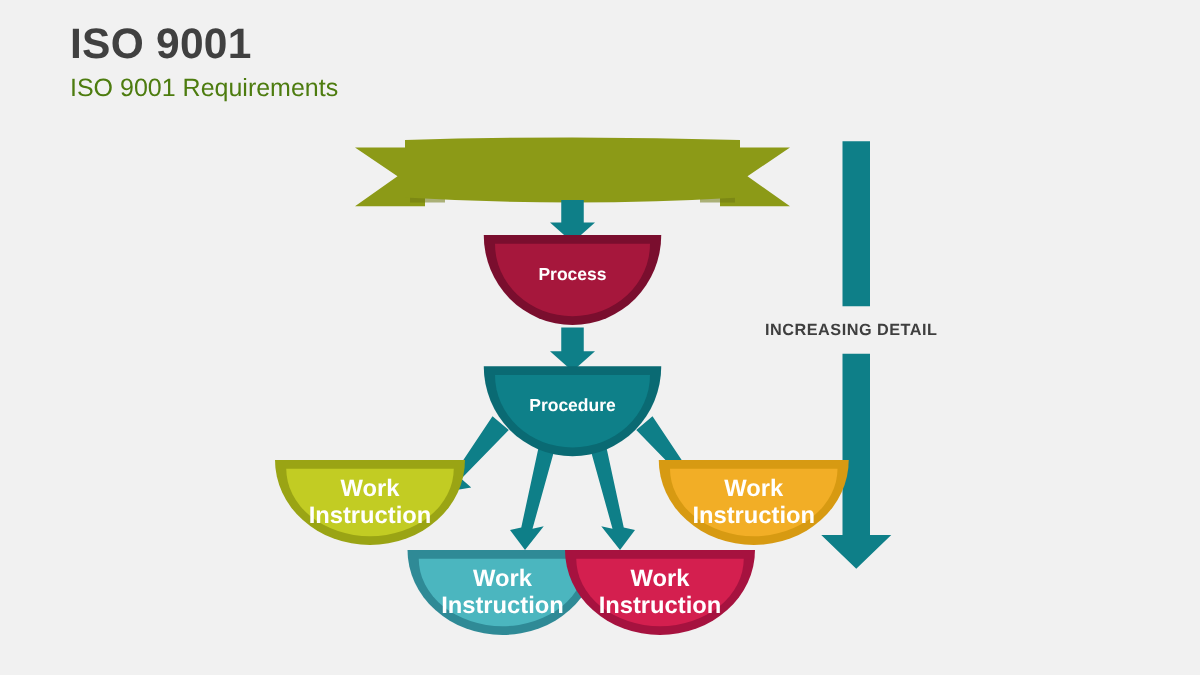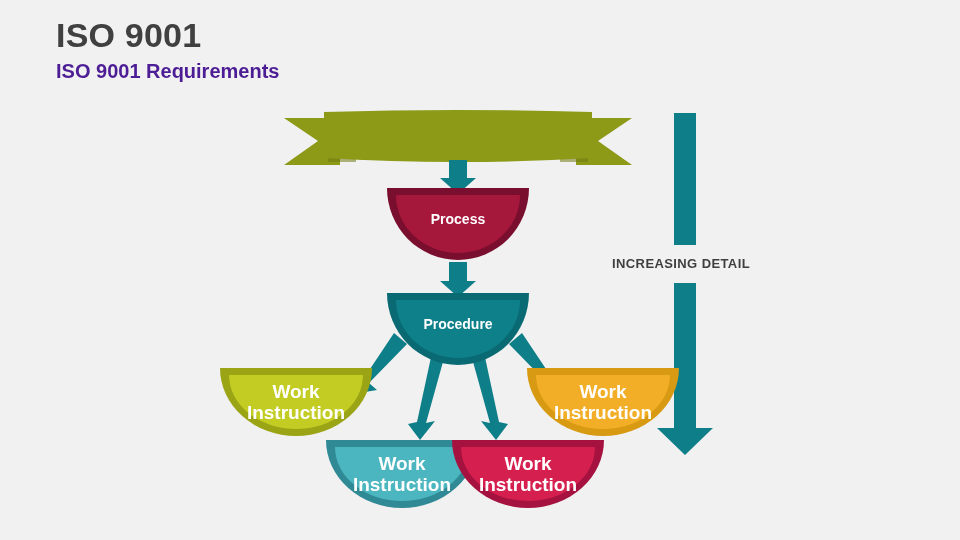--- a/index.html
+++ b/index.html
@@ -32,22 +32,22 @@
     font-weight: bold;
     color: #404040;
     letter-spacing: 0.2px;
     white-space: nowrap;
   }
   .page-subtitle {
     position: absolute;
     left: 38px;
     top: 60px;
     font-size: 20px;
-    font-weight: bold;
-    color: #4c1d95;
+    font-weight: normal;
+    color: #4d7c0f;
     white-space: nowrap;
   }
 
   
   #diagram {
     position: absolute;
     left: 0;
     top: 0;
     width: 960px;
     height: 540px;

